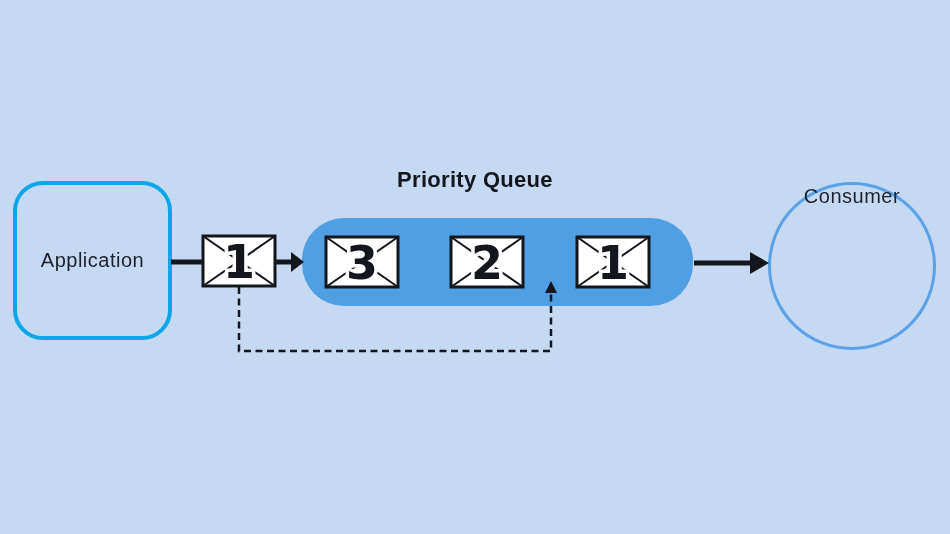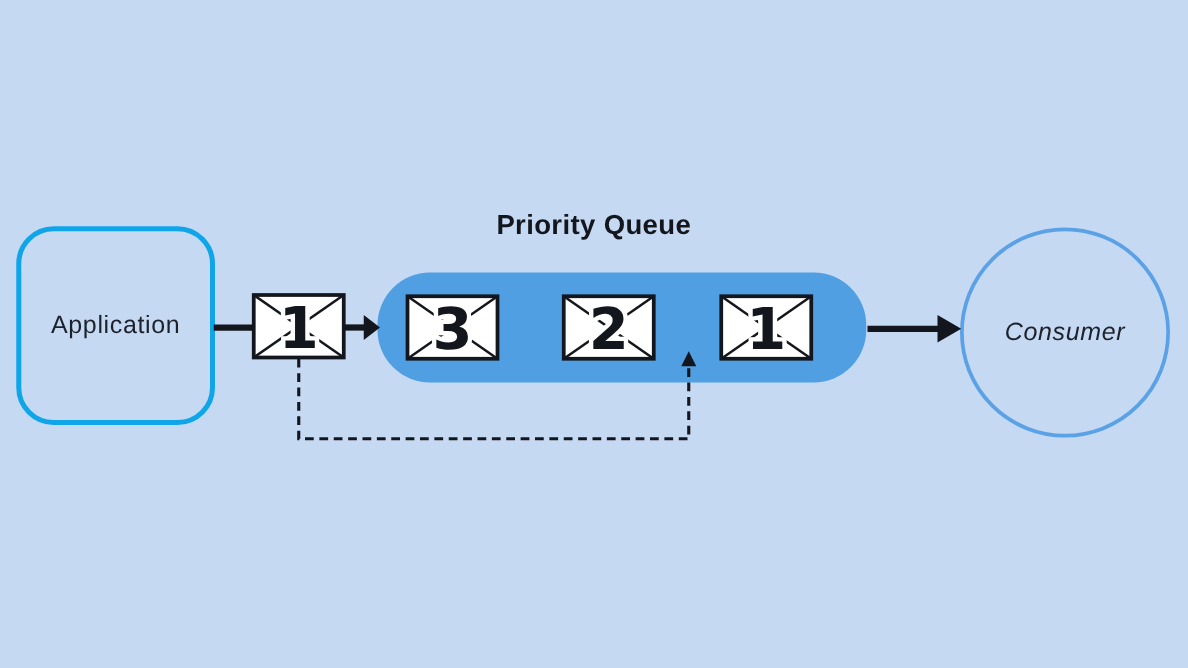--- a/index.html
+++ b/index.html
@@ -31,24 +31,23 @@
     justify-content: center;
     background: transparent;
   }
   .consumer-node {
     position: absolute;
     left: 768px; top: 182px;
     width: 168px; height: 168px;
     border: 3px solid #5ba1e6;
     border-radius: 50%;
     display: flex;
-    align-items: center;
+    align-items: flex-start;
     justify-content: center;
     background: transparent;
-    font-style: italic;
   }
   .queue-node {
     position: absolute;
     left: 302px; top: 218px;
     width: 391px; height: 88px;
     border-radius: 42px;
     background: #4f9fe2;
   }
   .diagram-title {
     position: absolute;

